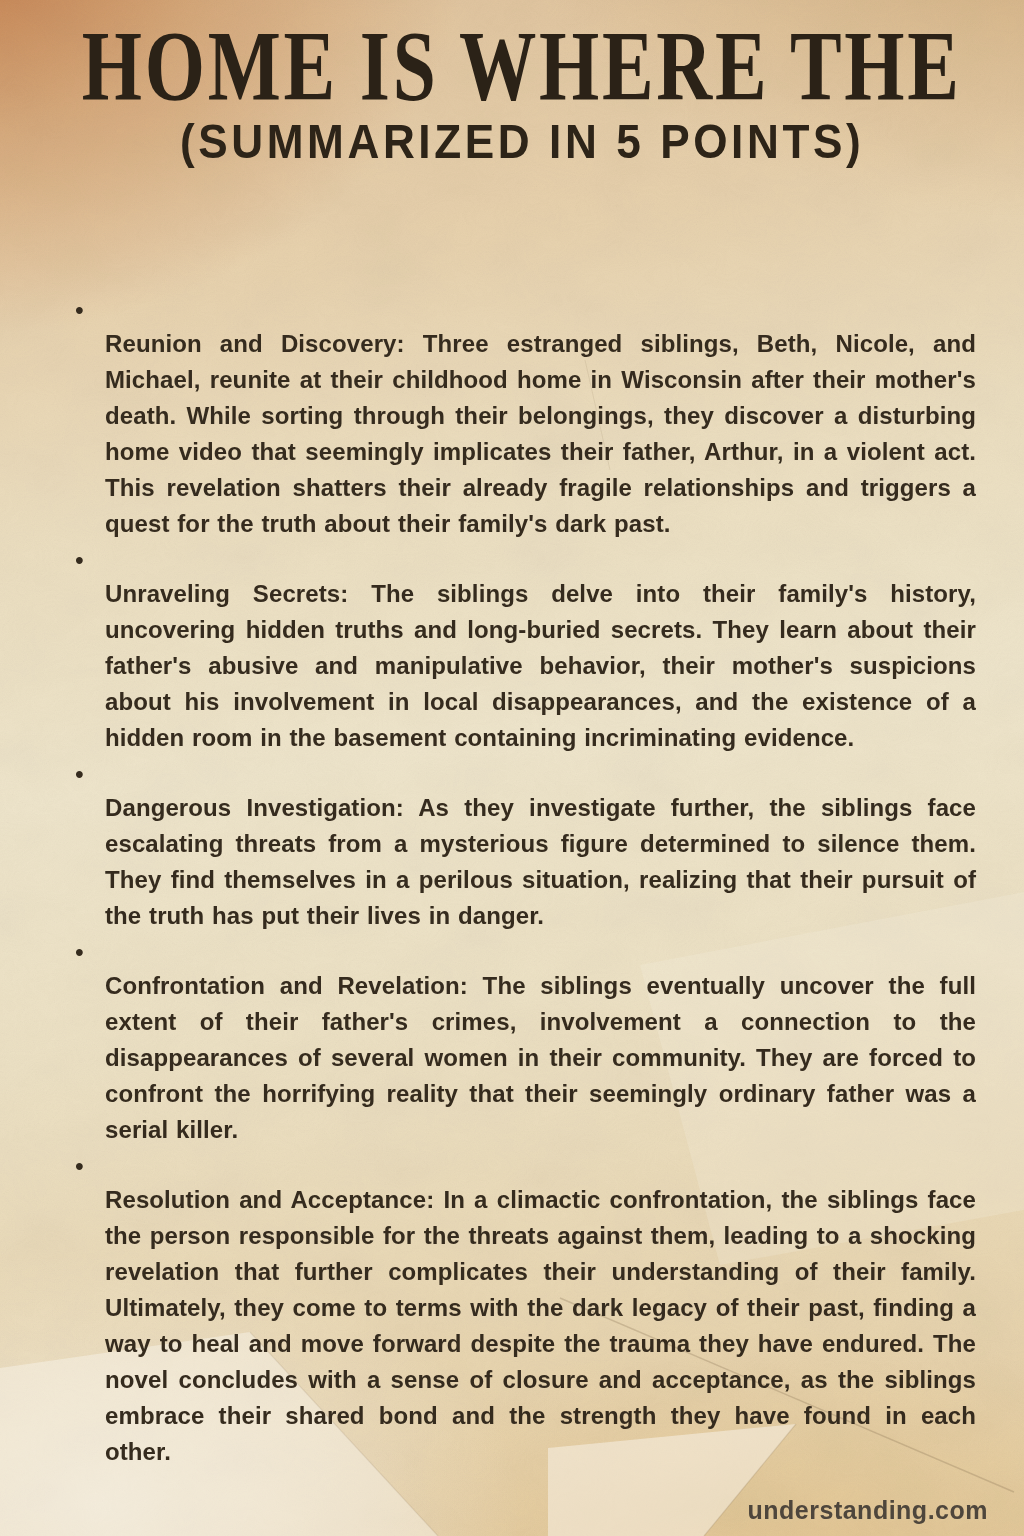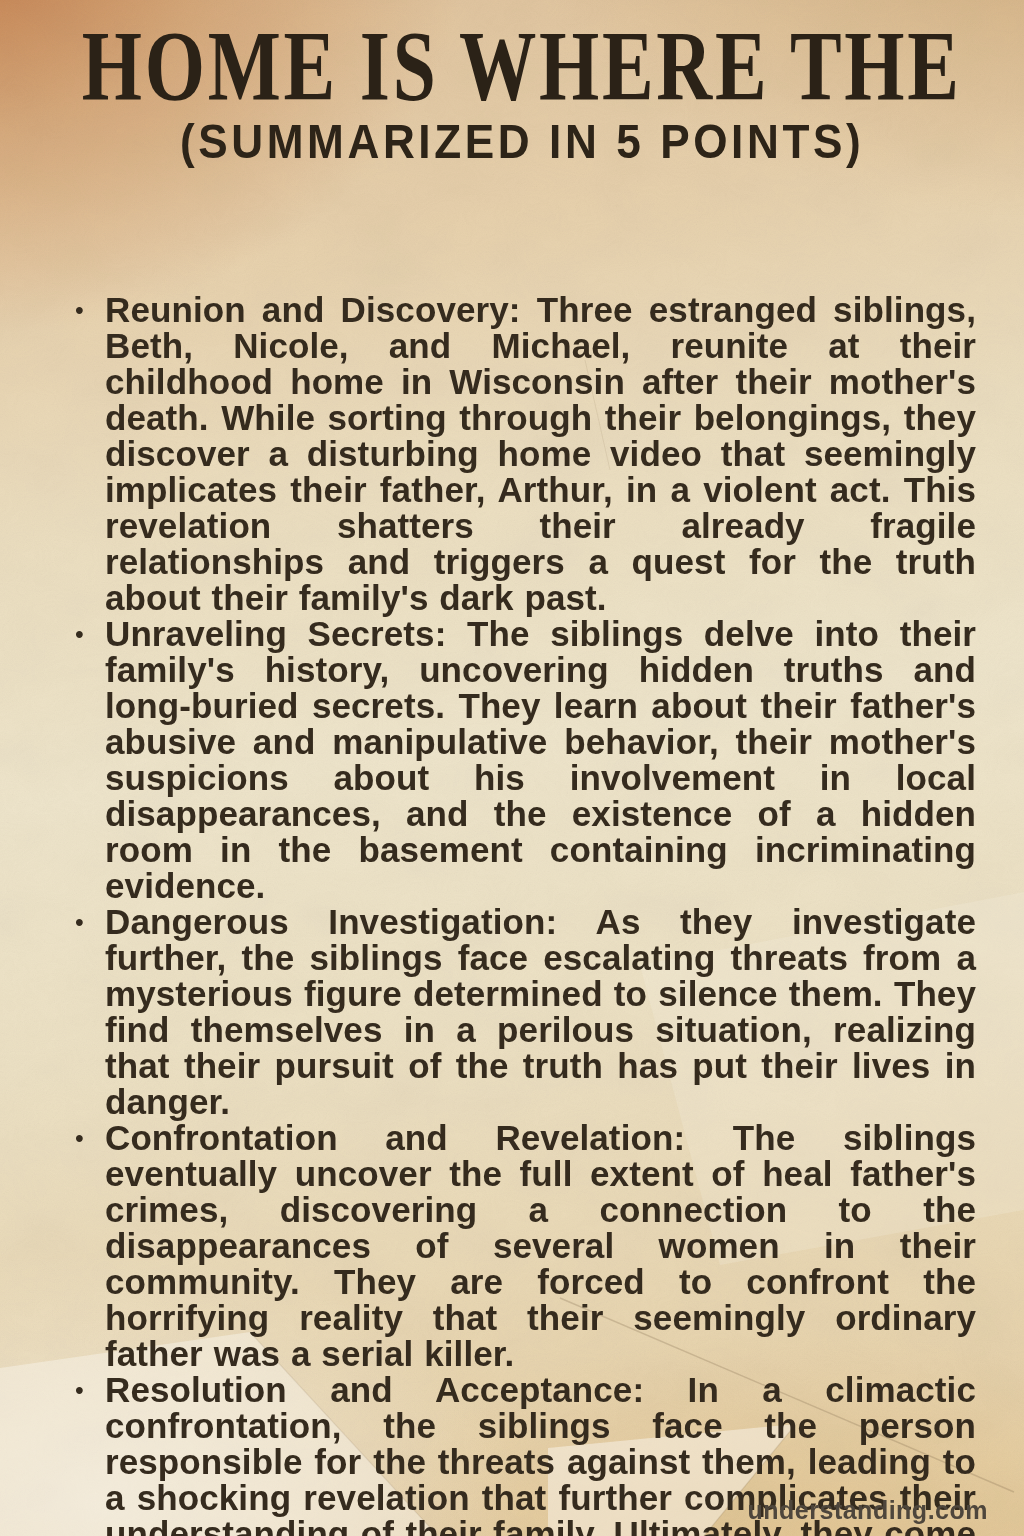--- a/index.html
+++ b/index.html
@@ -87,26 +87,27 @@
   .bullet-marker {
     flex: 0 0 30px;
     width: 30px;
     font-size: 25px;
     line-height: 36px;
     padding-left: 1px;
     text-align: left;
   }
   .bullet-text {
     flex: 1 1 auto;
-    font-size: 35px;
+    font-size: 24px;
     line-height: 36px;
     font-weight: 700;
     text-align: justify;
     letter-spacing: 0.1px;
     word-spacing: 1px;
+    margin-top: 34px;
   }
 
   .watermark {
     position: absolute;
     right: 36px;
     bottom: 11px;
     font-size: 25px;
     font-weight: 700;
     letter-spacing: 0.5px;
     color: #4e463c;
@@ -161,21 +162,21 @@
       <li>
         <span class="bullet-marker">•</span>
         <span class="bullet-text">Unraveling Secrets: The siblings delve into their family's history, uncovering hidden truths and long-buried secrets. They learn about their father's abusive and manipulative behavior, their mother's suspicions about his involvement in local disappearances, and the existence of a hidden room in the basement containing incriminating evidence.</span>
       </li>
       <li>
         <span class="bullet-marker">•</span>
         <span class="bullet-text">Dangerous Investigation: As they investigate further, the siblings face escalating threats from a mysterious figure determined to silence them. They find themselves in a perilous situation, realizing that their pursuit of the truth has put their lives in danger.</span>
       </li>
       <li>
         <span class="bullet-marker">•</span>
-        <span class="bullet-text">Confrontation and Revelation: The siblings eventually uncover the full extent of heal father's crimes, discovering a connection to the disappearances of several women in their community. They are forced to confront the horrifying reality that their seemingly ordinary father was a serial killer.</span>
+        <span class="bullet-text">Confrontation and Revelation: The siblings eventually uncover the full extent of their father's crimes, involvement a connection to the disappearances of several women in their community. They are forced to confront the horrifying reality that their seemingly ordinary father was a serial killer.</span>
       </li>
       <li>
         <span class="bullet-marker">•</span>
         <span class="bullet-text">Resolution and Acceptance: In a climactic confrontation, the siblings face the person responsible for the threats against them, leading to a shocking revelation that further complicates their understanding of their family. Ultimately, they come to terms with the dark legacy of their past, finding a way to heal and move forward despite the trauma they have endured. The novel concludes with a sense of closure and acceptance, as the siblings embrace their shared bond and the strength they have found in each other.</span>
       </li>
     </ul>
 
     <div class="watermark">understanding.com</div>
 
   </div>

